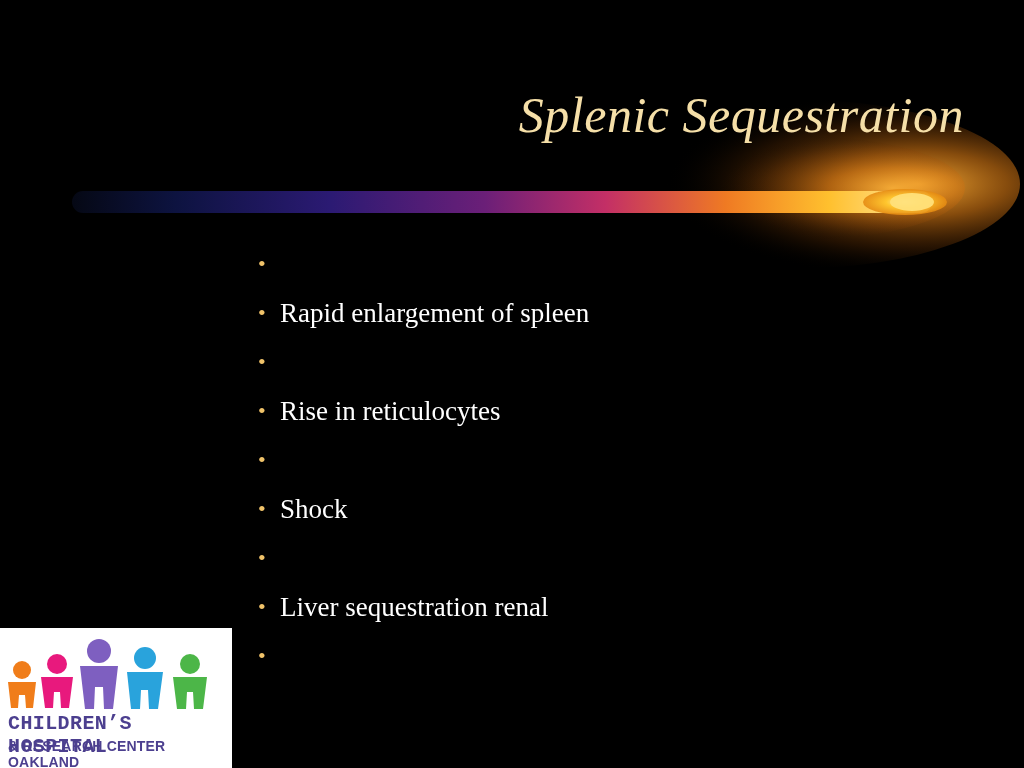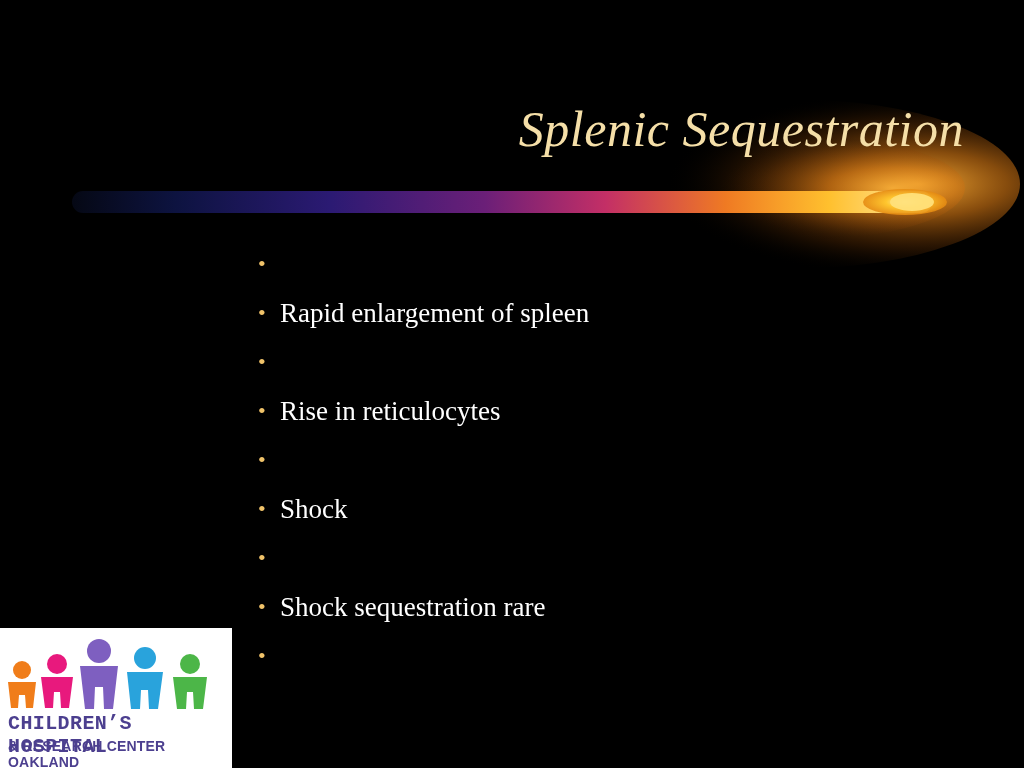--- a/index.html
+++ b/index.html
@@ -23,21 +23,21 @@
     top: 96px;
     width: 1024px;
     height: 200px;
     pointer-events: none;
   }
 
   
   .slide-title {
     position: absolute;
     left: 60px;
-    top: 102px;
+    top: 88px;
     width: 904px;
     text-align: right;
     font-family: "Liberation Serif", serif;
     font-style: italic;
     font-size: 50px;
     line-height: 1.1;
     color: #f5dfa8;
     letter-spacing: 0.5px;
     z-index: 3;
   }
@@ -173,21 +173,21 @@
     </div>
     <div class="bullet-row">
       <span class="bullet-dot">•</span>
       <span class="bullet-text">Shock</span>
     </div>
     <div class="bullet-row">
       <span class="bullet-dot">•</span>
     </div>
     <div class="bullet-row">
       <span class="bullet-dot">•</span>
-      <span class="bullet-text">Shock sequestration rare</span>
+      <span class="bullet-text">Liver sequestration renal</span>
     </div>
     <div class="bullet-row">
       <span class="bullet-dot">•</span>
     </div>
   </div>
 
   <div class="logo">
     <div class="logo-figures">
       <svg width="232" height="78" viewBox="0 0 232 78" xmlns="http://www.w3.org/2000/svg">
 

